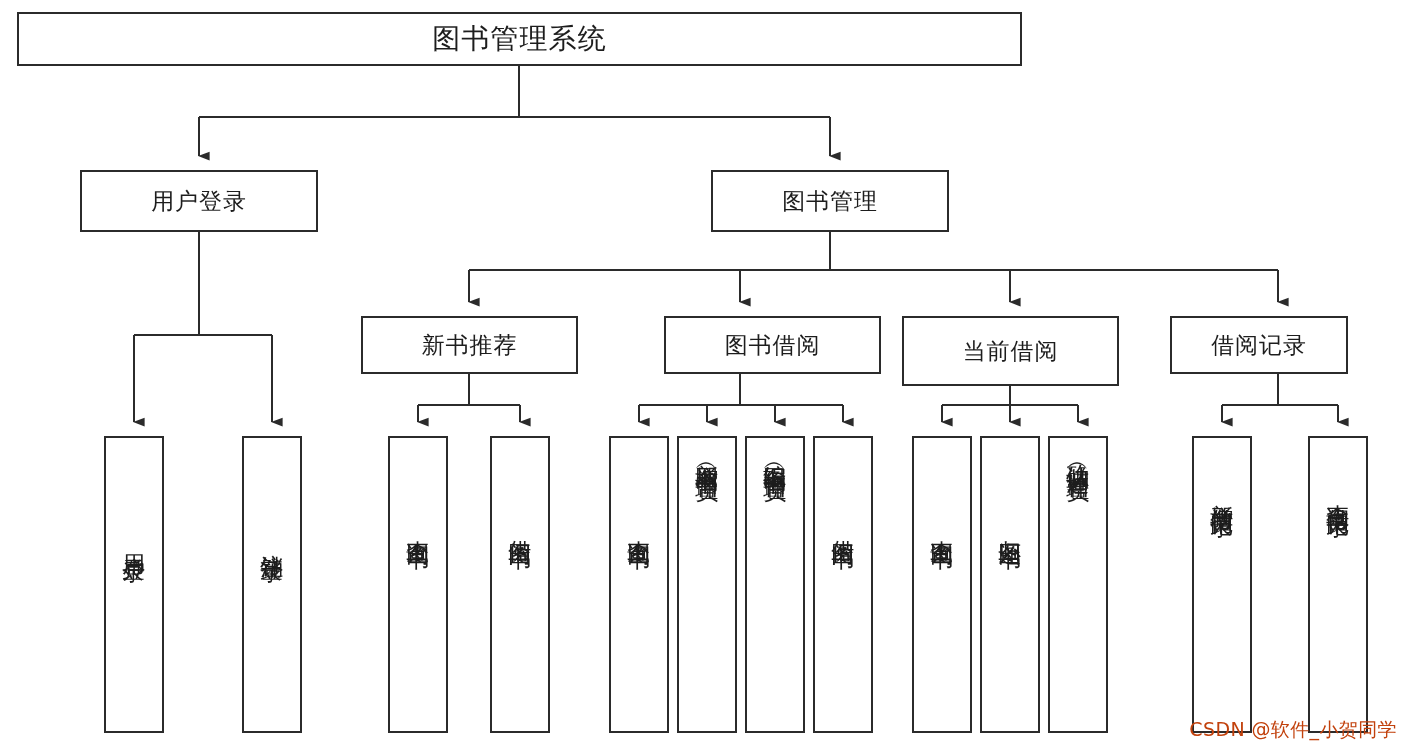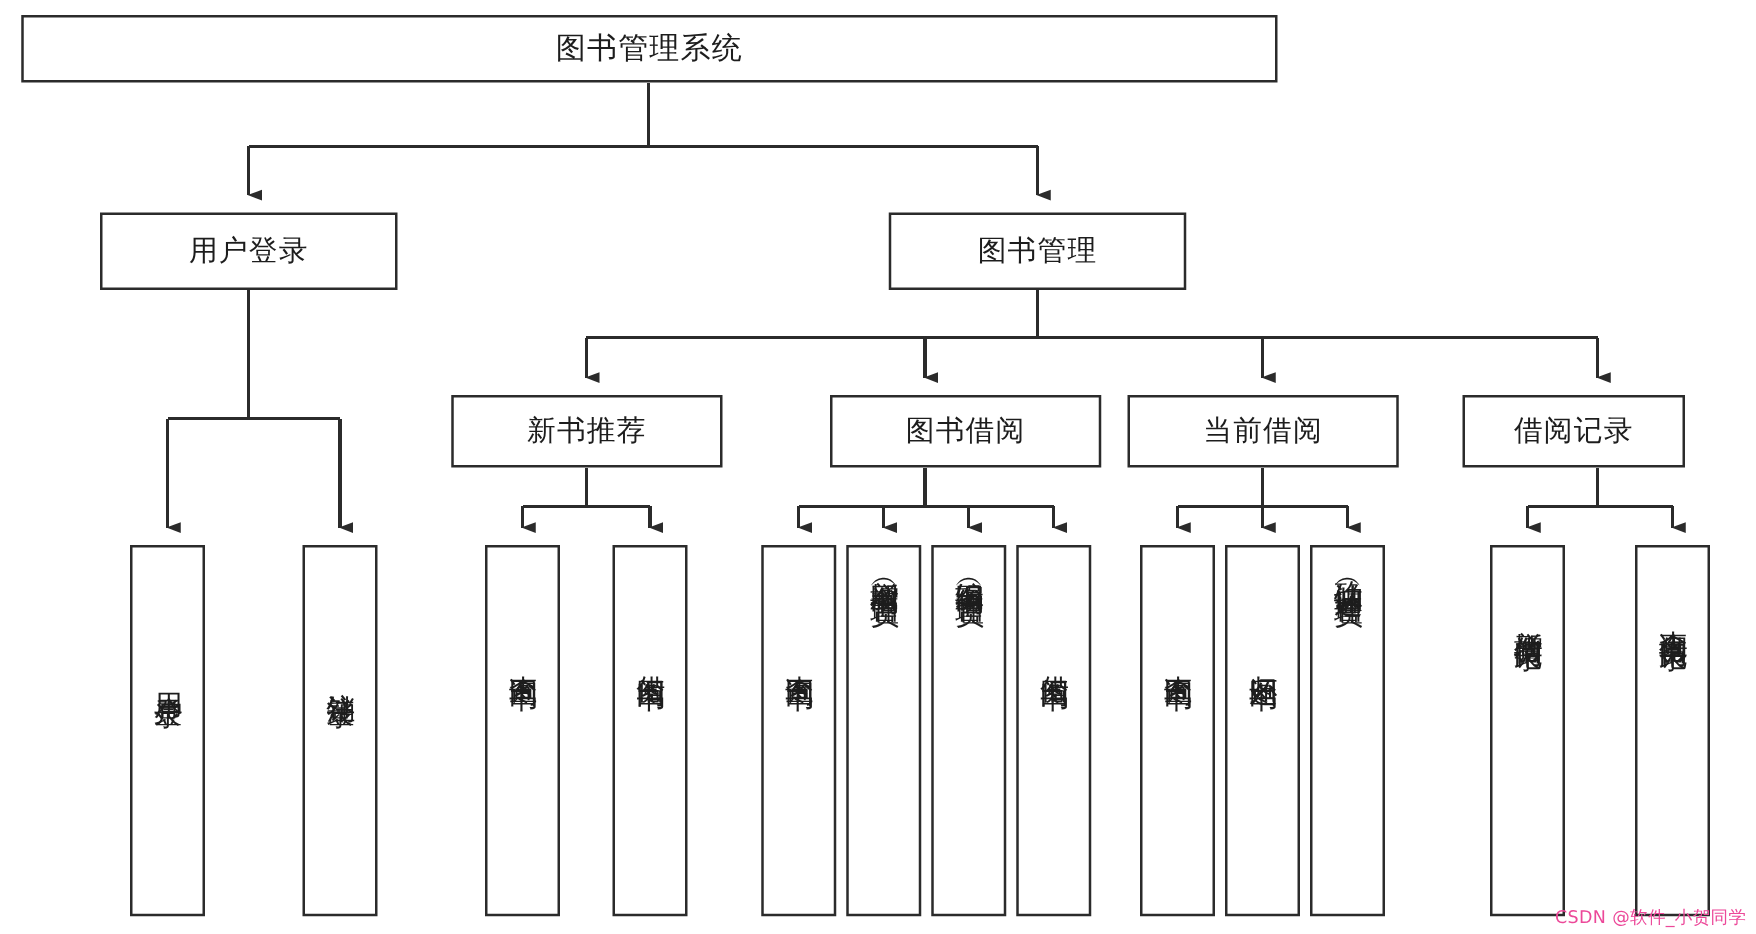--- a/index.html
+++ b/index.html
@@ -42,21 +42,21 @@
     text-align: center;
     line-height: 1.32;
     letter-spacing: 0.04em;
   }
   
   .node.h .node-label {
     font-size: 23px;
     white-space: nowrap;
   }
   .node.h-root .node-label {
-    font-size: 24px;
+    font-size: 28px;
   }
   
   .node.v {
     align-items: flex-start;
     padding-top: 6px;
   }
   .node.v .node-label {
     writing-mode: vertical-rl;
     text-orientation: upright;
     font-size: 23px;
@@ -71,22 +71,22 @@
   .node.v.mid .node-label {
     padding-top: 78px;
   }
   .node.v.low .node-label {
     padding-top: 92px;
   }
   .watermark {
     position: absolute;
     right: 8px;
     bottom: 4px;
-    font-size: 14px;
-    color: #ec4899;
+    font-size: 19px;
+    color: #c2410c;
     white-space: nowrap;
     z-index: 3;
     letter-spacing: 0.02em;
   }
 </style>
 </head>
 <body>
 
 <div id="diagram-root">
 
@@ -151,21 +151,21 @@
   <div class="node h" style="left:361px; top:316px; width:217px; height:58px;">
     <span class="node-label">新书推荐</span>
   </div>
 
   <div class="node h" style="left:711px; top:170px; width:238px; height:62px;">
     <span class="node-label">图书管理</span>
   </div>
   <div class="node h" style="left:632px; top:316px; width:217px; height:58px;margin-left:32px;">
     <span class="node-label">图书借阅</span>
   </div>
-  <div class="node h" style="left:902px; top:316px; width:217px; height:58px;">
+  <div class="node h" style="left:902px; top:316px; width:217px; height:70px;">
     <span class="node-label">当前借阅</span>
   </div>
   <div class="node h" style="left:1170px; top:316px; width:178px; height:58px;">
     <span class="node-label">借阅记录</span>
   </div>
 
   <div class="node v low" style="left:104px; top:436px; width:60px; height:297px;">
     <span class="node-label">用户登录</span>
   </div>
   <div class="node v low" style="left:242px; top:436px; width:60px; height:297px;">

